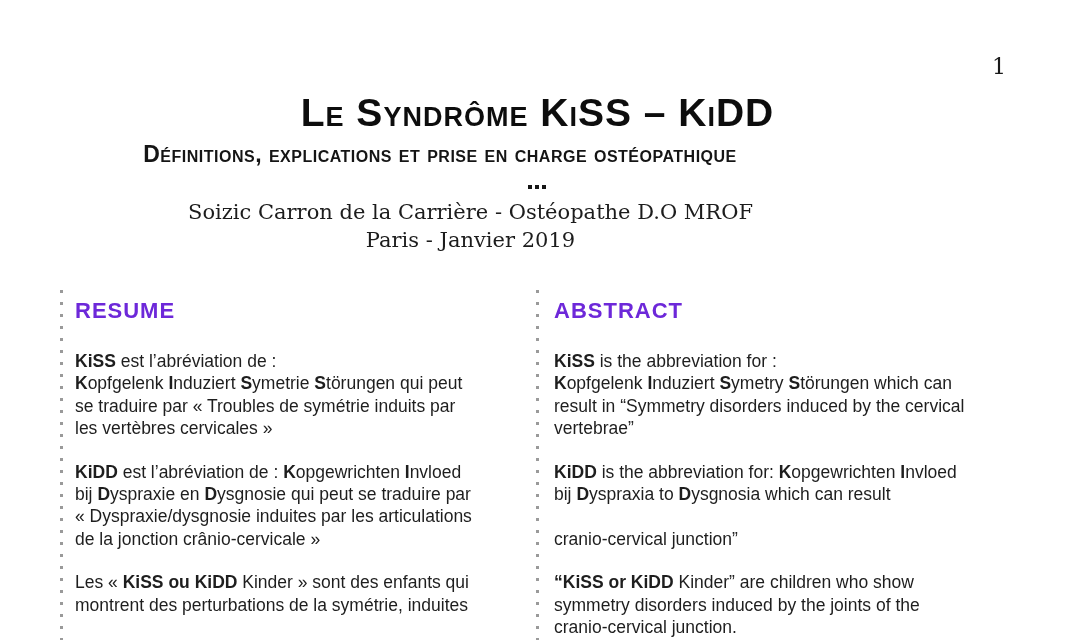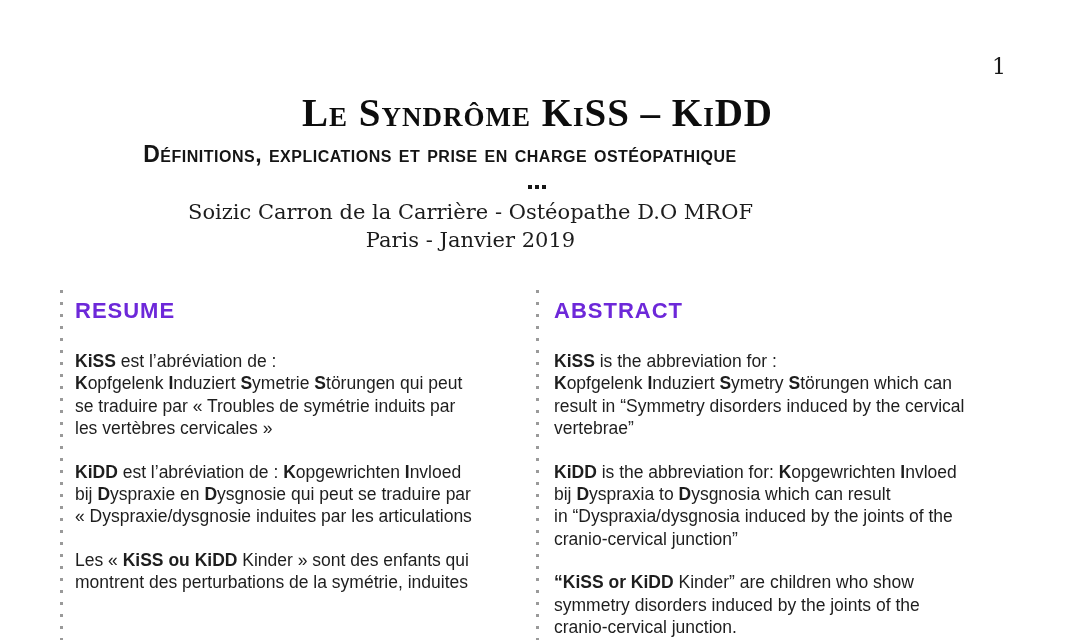--- a/index.html
+++ b/index.html
@@ -12,21 +12,21 @@
     overflow: hidden;
   }
   .page-number {
     position: absolute; left: 992px; top: 54px;
     font-family: "DejaVu Serif", serif;
     font-size: 22px; color: #1a1a1a;
   }
   .doc-title {
     position: absolute; top: 93px; left: 0; width: 1075px;
     text-align: center;
-    font-family: Liberation Serif, serif;
+    font-family: Liberation Sans, sans-serif;
     font-weight: bold;
     font-variant: small-caps;
     font-size: 39px; line-height: 40px;
     letter-spacing: 1px;
     color: #0d0d0d;
   }
   .doc-subtitle {
     position: absolute; top: 141px; left: 0; width: 880px;
     text-align: center;
     font-weight: bold;
@@ -86,26 +86,26 @@
 <div class="byline">
   <div>Soizic Carron de la Carrière - Ostéopathe D.O MROF</div>
   <div>Paris - Janvier 2019</div>
 </div>
 
 <div class="column col-left">
   <div class="dots"></div>
   <div class="col-inner">
     <h2 class="col-heading">RESUME</h2>
     <p class="body-par"><b>KiSS</b><span> est l’abréviation de :</span><br><b>K</b><span>opfgelenk </span><b>I</b><span>nduziert </span><b>S</b><span>ymetrie </span><b>S</b><span>törungen qui peut</span><br><span>se traduire par « Troubles de symétrie induits par</span><br><span>les vertèbres cervicales »</span></p>
-    <p class="body-par"><b>KiDD</b><span> est l’abréviation de : </span><b>K</b><span>opgewrichten </span><b>I</b><span>nvloed</span><br><span>bij </span><b>D</b><span>yspraxie en </span><b>D</b><span>ysgnosie qui peut se traduire par</span><br><span>« Dyspraxie/dysgnosie induites par les articulations</span><br></p>
+    <p class="body-par"><b>KiDD</b><span> est l’abréviation de : </span><b>K</b><span>opgewrichten </span><b>I</b><span>nvloed</span><br><span>bij </span><b>D</b><span>yspraxie en </span><b>D</b><span>ysgnosie qui peut se traduire par</span><br><span>« Dyspraxie/dysgnosie induites par les articulations</span><br><span>de la jonction crânio-cervicale »</span></p>
     <p class="body-par"><span>Les « </span><b>KiSS ou KiDD</b><span> Kinder » sont des enfants qui</span><br><span>montrent des perturbations de la symétrie, induites</span><br></p>
   </div>
 </div>
 
 <div class="column col-right">
   <div class="dots"></div>
   <div class="col-inner">
     <h2 class="col-heading">ABSTRACT</h2>
     <p class="body-par"><b>KiSS</b><span> is the abbreviation for :</span><br><b>K</b><span>opfgelenk </span><b>I</b><span>nduziert </span><b>S</b><span>ymetry </span><b>S</b><span>törungen which can</span><br><span>result in “Symmetry disorders induced by the cervical</span><br><span>vertebrae”</span></p>
-    <p class="body-par"><b>KiDD</b><span> is the abbreviation for: </span><b>K</b><span>opgewrichten </span><b>I</b><span>nvloed</span><br><span>bij </span><b>D</b><span>yspraxia to </span><b>D</b><span>ysgnosia which can result</span><br><span>in “Dyspraxia/dysgnosia induced by the joints of the</span><br><span>cranio-cervical junction”</span></p>
+    <p class="body-par"><b>KiDD</b><span> is the abbreviation for: </span><b>K</b><span>opgewrichten </span><b>I</b><span>nvloed</span><br><span>bij </span><b>D</b><span>yspraxia to </span><b>D</b><span>ysgnosia which can result</span><br><br><span>cranio-cervical junction”</span></p>
     <p class="body-par"><b>“KiSS or KiDD</b><span> Kinder” are children who show</span><br><span>symmetry disorders induced by the joints of the</span><br><span>cranio-cervical junction.</span></p>
   </div>
 </div>
 
 </body></html>

